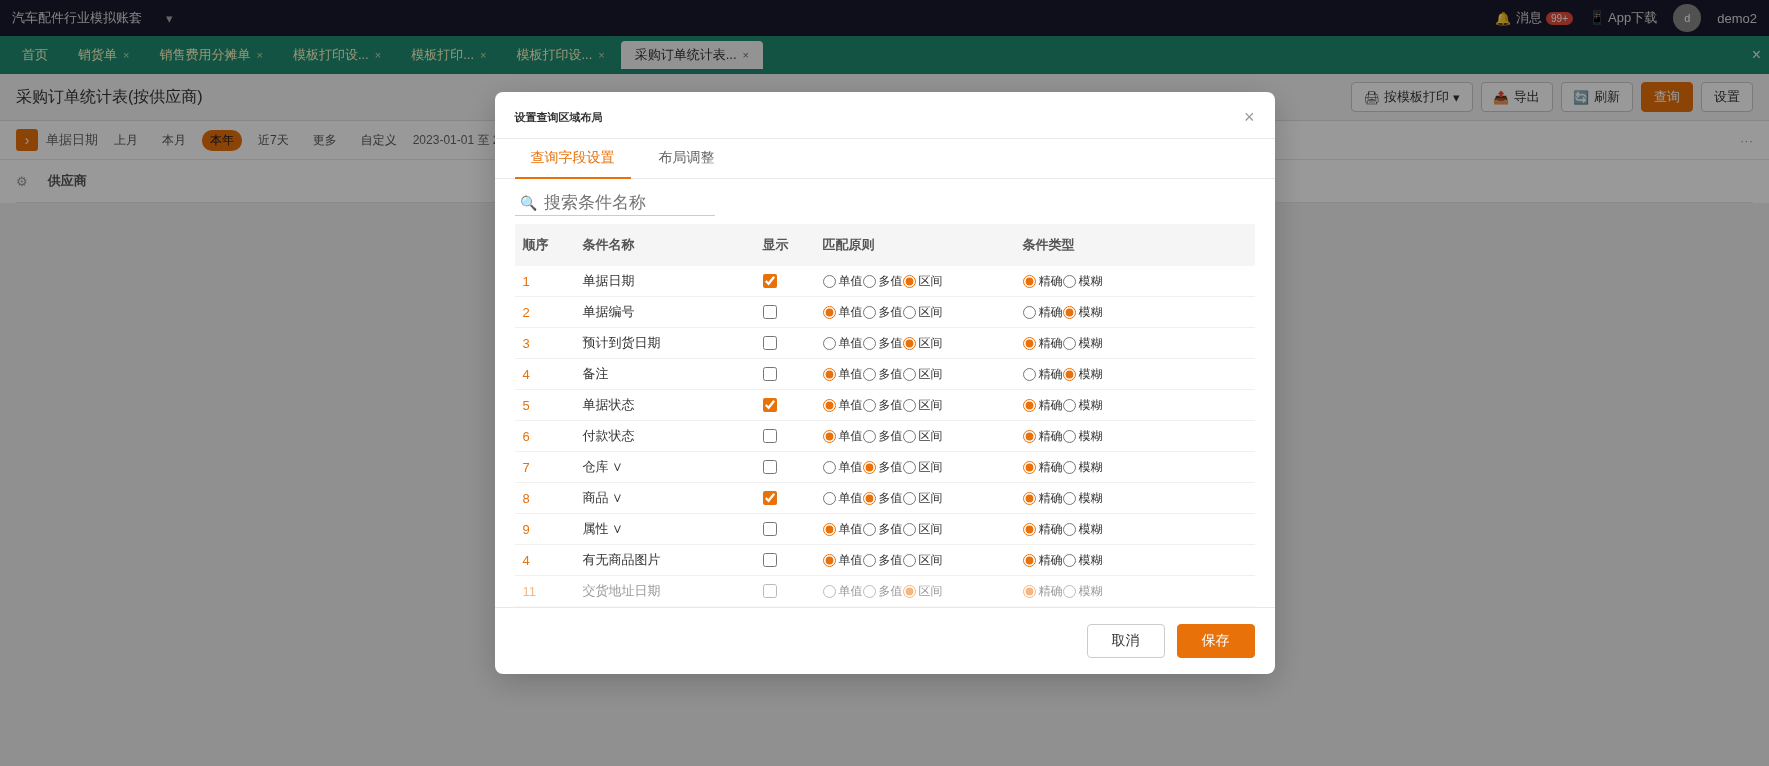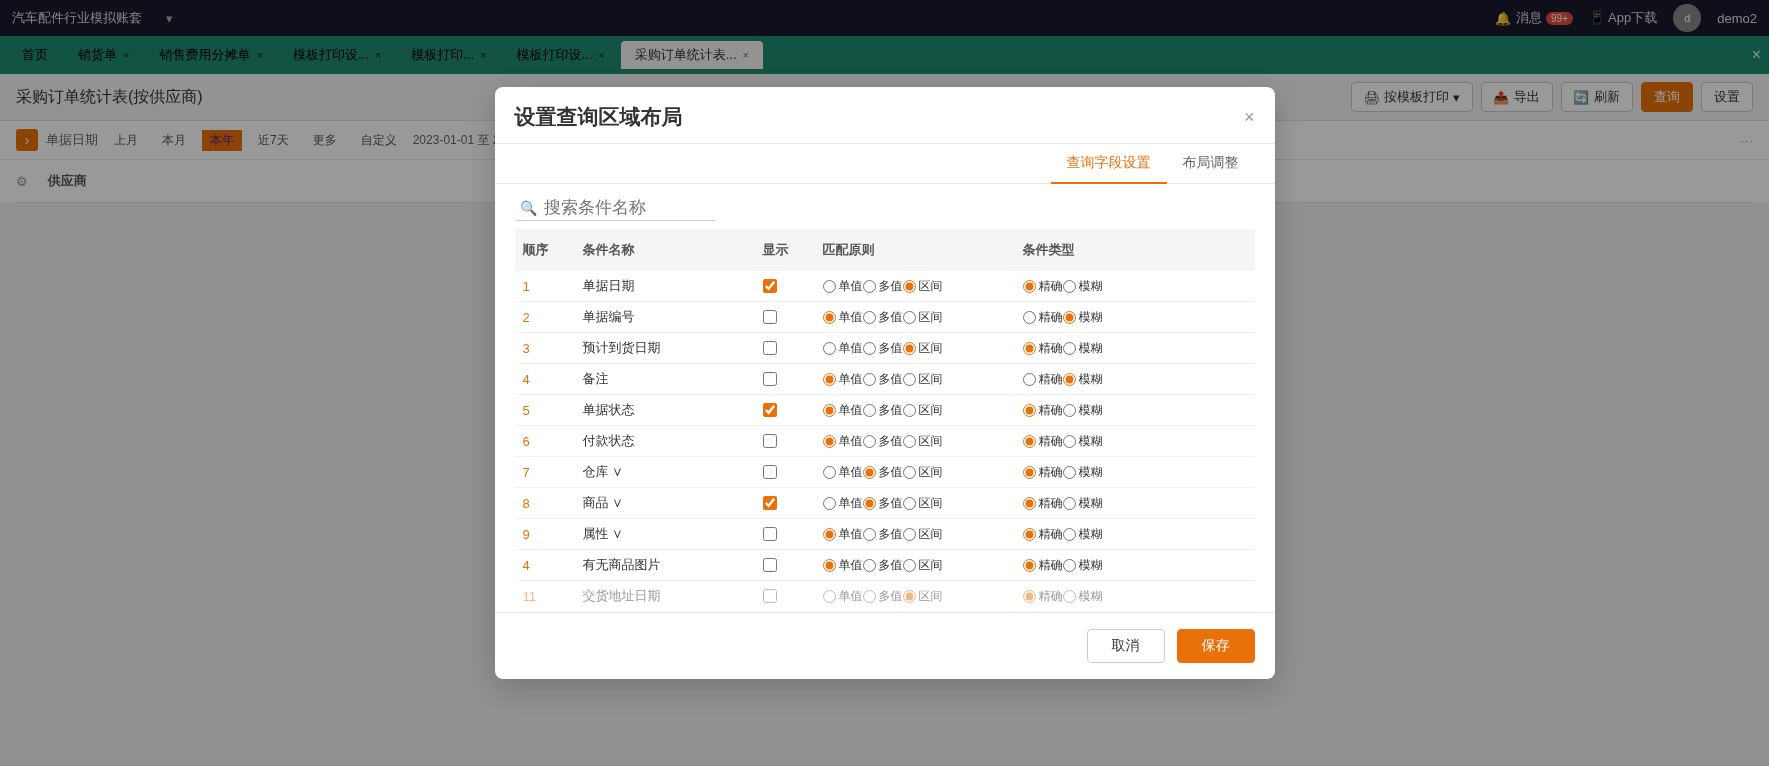--- a/index.html
+++ b/index.html
@@ -25,21 +25,21 @@
     .tab-bar {
       background: #1f8a70;
       height: 38px;
       display: flex;
       align-items: center;
       padding: 0 8px;
       gap: 2px;
     }
     .tab-item {
       padding: 5px 14px;
-      color: #000000;
+      color: #fef9c3;
       border-radius: 4px 4px 0 0;
       cursor: pointer;
       font-size: 13px;
       display: flex;
       align-items: center;
       gap: 6px;
       white-space: nowrap;
     }
     .tab-item.active { background: #f5f5f5; color: #333; }
     .tab-item .close-x { font-size: 11px; opacity: 0.7; }
@@ -64,21 +64,21 @@
       background: white;
       padding: 8px 16px;
       display: flex;
       align-items: center;
       gap: 8px;
       border-bottom: 1px solid #e8e8e8;
     }
     .filter-toggle { background: #e8710a; color: white; border: none; width: 22px; height: 22px; border-radius: 3px; cursor: pointer; font-size: 14px; display: flex; align-items: center; justify-content: center; }
     .filter-label { color: #666; font-size: 13px; }
     .date-btn { padding: 2px 8px; border-radius: 3px; cursor: pointer; font-size: 12px; border: none; background: transparent; color: #555; }
-    .date-btn.active { background: #e8710a; color: #4c1d95; border-radius: 0; }
+    .date-btn.active { background: #e8710a; color: #0f172a; border-radius: 10px; }
     .date-range { font-size: 12px; color: #666; }
 
     
     .table-area {
       background: white;
       padding: 0 16px;
     }
     .table-header-row {
       display: flex;
       align-items: center;
@@ -106,30 +106,29 @@
       display: flex;
       flex-direction: column;
     }
     .dialog-header {
       padding: 16px 20px 12px;
       border-bottom: 1px solid #e8e8e8;
       display: flex;
       align-items: center;
       justify-content: space-between;
     }
-    .dialog-title { font-size: 21px; font-weight: bold; color: #333; }
+    .dialog-title { font-size: 11px; font-weight: bold; color: #333; }
     .dialog-close { cursor: pointer; color: #999; font-size: 18px; line-height: 1; background: none; border: none; }
 
     
     .dialog-tabs {
       padding: 0 20px;
       border-bottom: 1px solid #e8e8e8;
       display: flex;
-      gap: 0;
-      justify-content: flex-end;
+      gap: 12px;
     }
     .dialog-tab {
       padding: 10px 16px;
       cursor: pointer;
       font-size: 14px;
       color: #666;
       border-bottom: 2px solid transparent;
       margin-bottom: -1px;
     }
     .dialog-tab.active {

